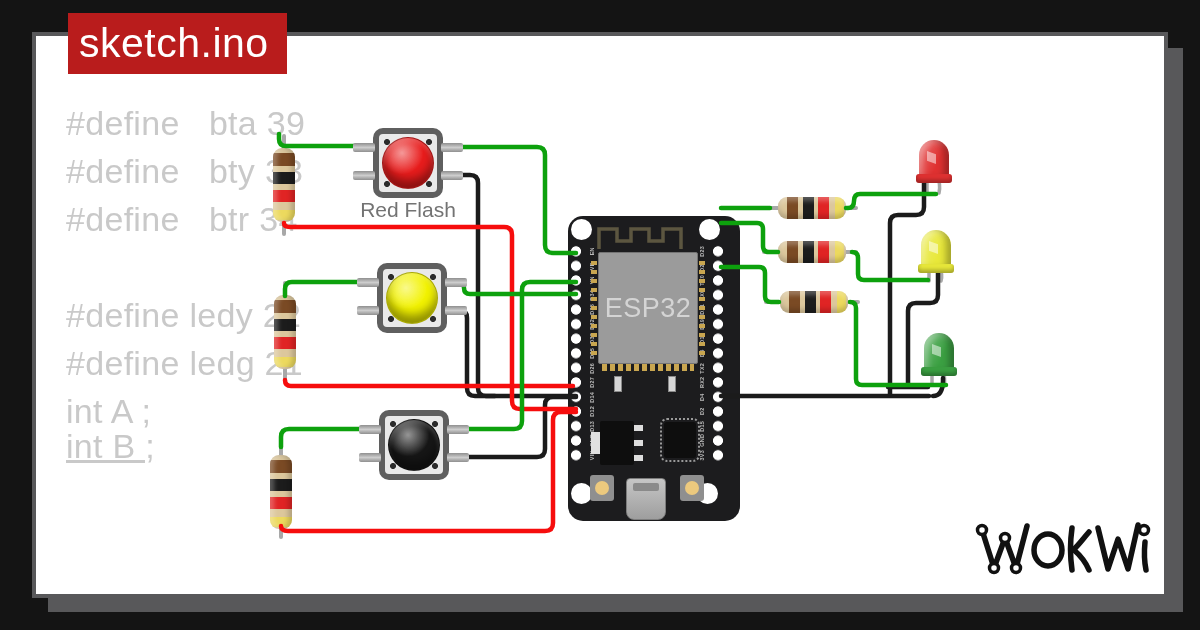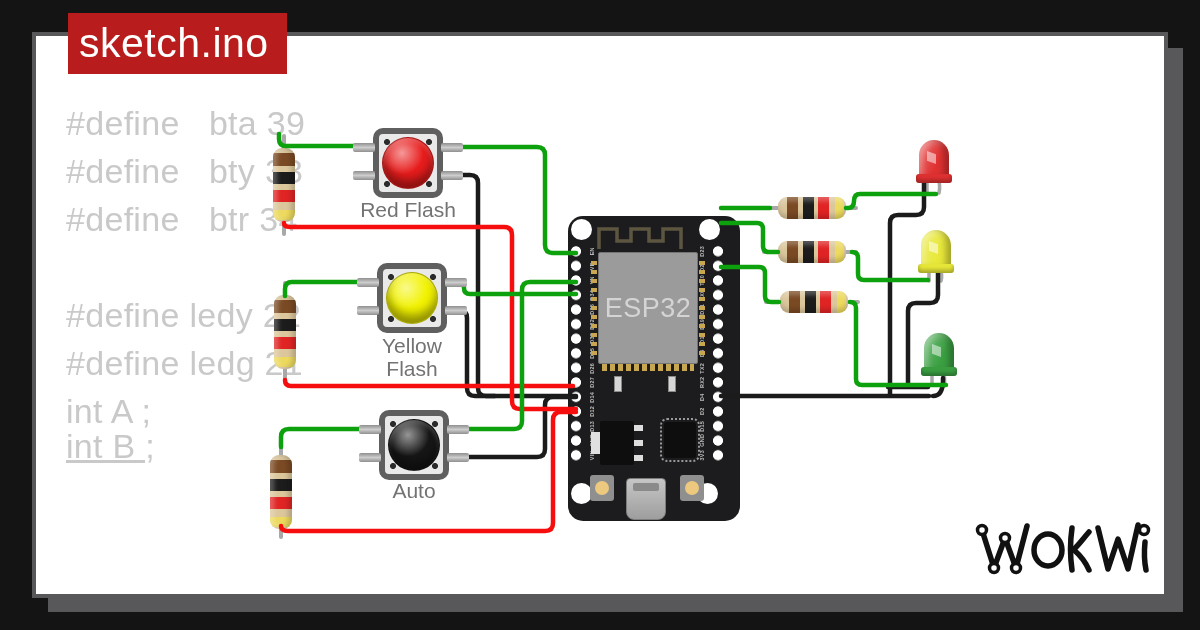--- a/index.html
+++ b/index.html
@@ -245,26 +245,20 @@
   <div class="abs pushbtn" style="left:379px;top:410px">
     <div class="pin tl"></div>
     <div class="pin bl"></div>
     <div class="pin tr"></div>
     <div class="pin br"></div>
     <div class="cap" style="--cap: #161616;"></div>
   </div>
 
   <div class="abs btn-label" style="left:328px;top:198px">
     <span>Red Flash</span></div>
-  <div class="abs btn-label" style="left:332px;top:334px">
-    <span style="display:block">Yellow</span>
-    <span style="display:block">Flash</span>
-    </div>
-  <div class="abs btn-label" style="left:334px;top:479px">
-    <span>Auto</span></div>
 
   <div class="abs led" style="left: 919px; top: 140px; --led: #e03131;"></div>
   <div class="abs led" style="left: 921px; top: 230px; --led: #e8e83a;"></div>
   <div class="abs led" style="left: 924px; top: 333px; --led: #3ba042;"></div>
 
   <svg class="abs" style="left:972px;top:512px" width="180" height="70" viewBox="0 0 180 70" role="img" aria-label="WOKWI">
     <g fill="none" stroke="#111" stroke-width="5.5" stroke-linecap="round" stroke-linejoin="round">
       <path d="M10,18 L22,56 L33,26 L44,56 L55,14"></path>
       <ellipse cx="76" cy="38" rx="14" ry="16"></ellipse>
       <path d="M100,16 C98,30 98,44 100,58"></path>

